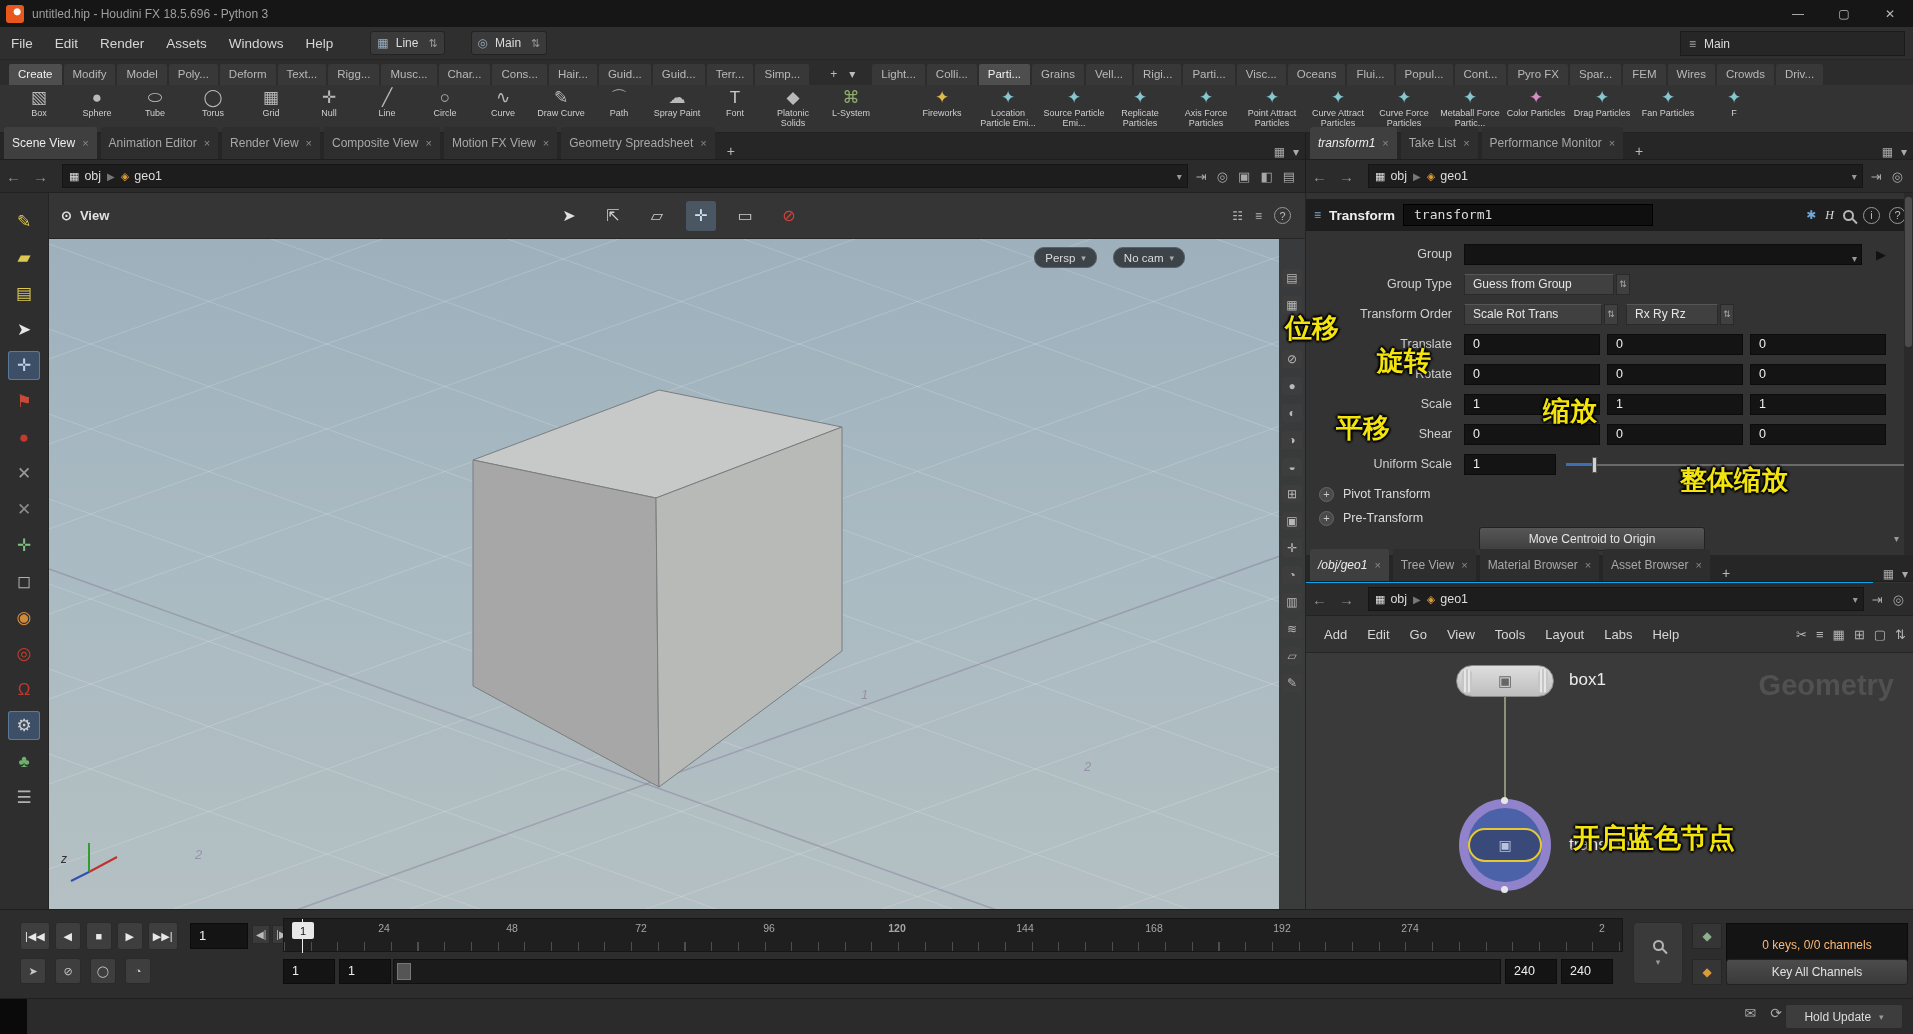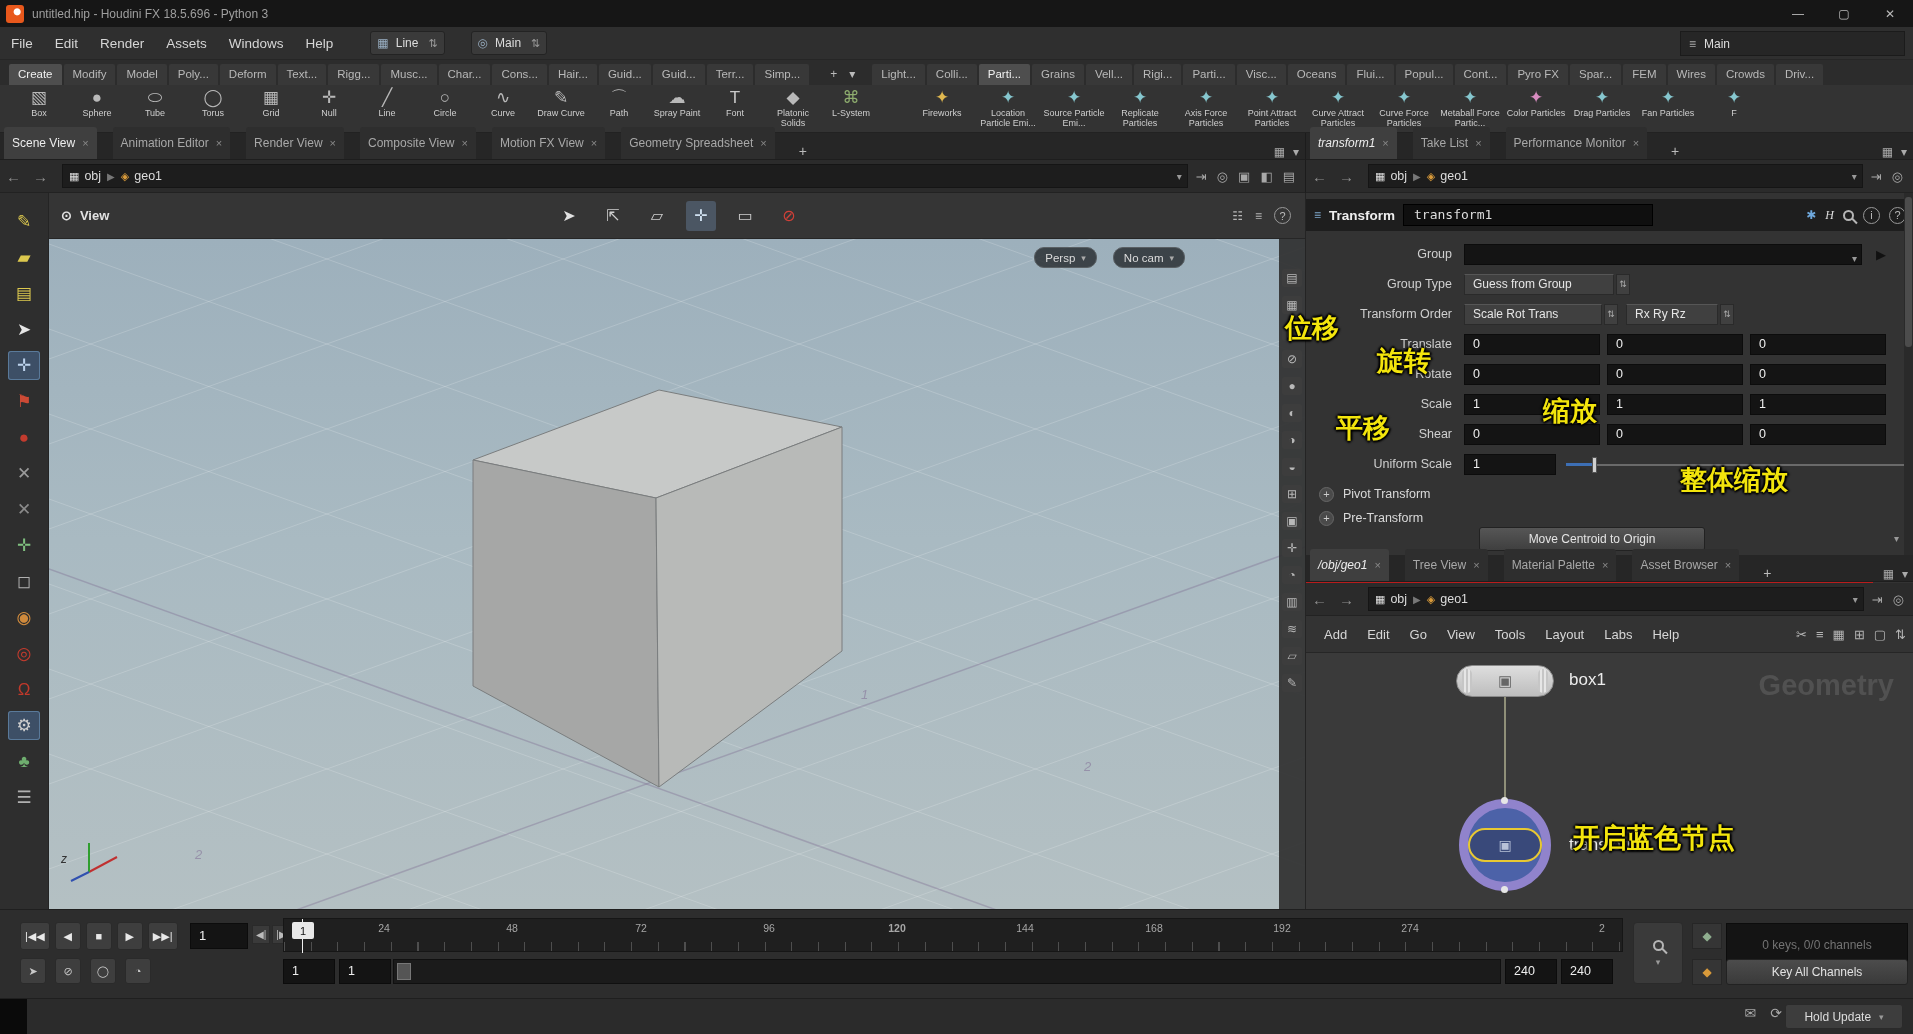--- a/index.html
+++ b/index.html
@@ -33,21 +33,21 @@
   .shelftools { left:0; top:85px; width:1913px; height:48px; background:#333; border-bottom:1px solid #222; display:flex; }
   .toolgroup { display:flex; }
   .toolgroup.right { position:absolute; left:909px; top:0; width:1004px; overflow:hidden; }
   .tool { width:66px; padding-top:3px; text-align:center; }
   .toolgroup.left .tool { width:58px; }
   .ticon { font-size:17px; line-height:20px; height:20px; color:#b5b5b5; }
   .tlabel { font-size:9px; line-height:10px; color:#cfcfcf; white-space:normal; }
 
   
   .panetabs { height:27px; background:#262626; display:flex; align-items:flex-end; border-bottom:1px solid #1e1e1e; }
-  .ptab { height:23px; display:flex; align-items:center; padding:16px 8px; color:#a8a8a8; font-size:12px; background:#2e2e2e; margin-right:16px; border-radius:3px 3px 0 0; white-space:nowrap; }
+  .ptab { height:23px; display:flex; align-items:center; padding:16px 8px; color:#a8a8a8; font-size:12px; background:#2e2e2e; margin-right:4px; border-radius:3px 3px 0 0; white-space:nowrap; }
   .ptab.active { background:#3f3f3f; color:#ededed; }
   .ptab.italic span:first-child { font-style:italic; }
   .ptab .x { margin-left:7px; color:#8a8a8a; font-size:11px; }
   .ptab-plus { padding:0 8px; color:#bbb; font-size:14px; }
   .ptab-end { margin-left:auto; display:flex; align-items:center; padding-right:6px; color:#aaa; gap:8px; }
 
   
   .pathbar { height:33px; background:#2b2b2b; display:flex; align-items:center; border-bottom:1px solid #222; }
   .nav-arrow { color:#8f8f8f; font-size:15px; padding:0 6px; }
   .pathfield { height:24px; background:#1d1d1d; border:1px solid #151515; display:flex; align-items:center; flex:1; margin:0 8px; position:relative; }
@@ -103,21 +103,21 @@
   .slider .bluetrack { position:absolute; left:0; width:28px; top:9px; height:3px; background:#3d6fb5; }
   .slider .handle { position:absolute; left:26px; top:3px; width:5px; height:16px; background:#d0d0d0; border:1px solid #555; }
   .foldrow { color:#dadada; font-size:12.5px; display:flex; align-items:center; gap:9px; padding-left:13px; }
   .pluscirc { width:15px; height:15px; border-radius:50%; background:#4a4a4a; border:1px solid #666; color:#ccc; font-size:11px; line-height:13px; text-align:center; }
   .centroid-btn { position:absolute; left:173px; width:226px; height:24px; background:linear-gradient(#565656,#3f3f3f); border:1px solid #222; border-radius:3px; color:#e4e4e4; font-size:12px; display:flex; align-items:center; justify-content:center; }
   .pscroll { position:absolute; right:0; top:0; width:9px; height:362px; background:#2a2a2a; }
   .pscroll .thumb { position:absolute; left:1px; top:4px; width:7px; height:150px; background:#4c4c4c; border-radius:3px; }
   .scrollmore { position:absolute; right:14px; color:#999; font-size:10px; }
 
   
-  .netpane { left:1305px; top:555px; width:568px; height:354px; background:#b91c1c; border-left:1px solid #242424; }
+  .netpane { left:1305px; top:555px; width:568px; height:354px; background:#0ea5e9; border-left:1px solid #242424; }
   .netmenu { position:absolute; left:0; top:61px; width:608px; height:37px; background:#333; border-bottom:1px solid #262626; display:flex; align-items:center; padding-left:8px; }
   .netmenu .menu-item { height:37px; line-height:37px; padding:0 10px; font-size:13px; }
   .netmenu-icons { margin-left:auto; display:flex; gap:9px; padding-right:8px; color:#b5b5b5; font-size:13px; }
   .netcanvas { position:absolute; left:0; top:98px; width:608px; height:256px; background:#3a3a3a; overflow:hidden; }
   .watermark { position:absolute; right:20px; top:16px; font-size:29px; font-weight:bold; color:#515151; }
   .boxnode { position:absolute; left:150px; top:12px; width:98px; height:32px; background:linear-gradient(#dedede,#bdbdbd); border:1px solid #8a8a8a; border-radius:16px; display:flex; align-items:center; justify-content:center; }
   .boxnode .nstripe { position:absolute; top:3px; bottom:3px; width:10px; background:repeating-linear-gradient(90deg,#c6c6c6 0 2px,#e6e6e6 2px 4px); border-radius:5px; }
   .boxnode .nstripe.l { left:5px; } .boxnode .nstripe.r { right:5px; }
   .boxnode .nicon { color:#666; font-size:15px; }
   .nodelabel { position:absolute; color:#ececec; font-size:17px; }
@@ -144,21 +144,21 @@
   .marker-line { position:absolute; left:18px; top:0; width:1px; height:34px; background:#efefef; }
   .trow2-icons { position:absolute; left:20px; top:48px; display:flex; gap:9px; }
   .trow2-icons .tbtn { height:26px; color:#c8c8c8; }
   .rangefield { position:absolute; top:49px; width:52px; height:25px; background:#141414; border:1px solid #0c0c0c; color:#eee; font-size:12.5px; line-height:23px; padding-left:8px; }
   .rangeslider { position:absolute; left:393px; top:49px; width:1108px; height:25px; background:#1b1b1b; border:1px solid #101010; }
   .rangeslider .rhandle { position:absolute; left:3px; top:3px; width:14px; height:17px; background:#555; border:1px solid #777; }
   .magbtn { position:absolute; left:1633px; top:12px; width:50px; height:62px; background:#3a3a3a; border:1px solid #2a2a2a; border-radius:4px; display:flex; flex-direction:column; align-items:center; justify-content:center; gap:6px; color:#999; font-size:9px; }
   .mag { width:11px; height:11px; border:2px solid #b5b5b5; border-radius:50%; position:relative; }
   .mag::after { content:''; position:absolute; width:7px; height:2px; background:#b5b5b5; right:-6px; bottom:-3px; transform:rotate(45deg); }
   .keyicon { position:absolute; left:1692px; width:30px; height:26px; background:#353535; border:1px solid #262626; display:flex; align-items:center; justify-content:center; font-size:12px; }
-  .keysfield { position:absolute; left:1726px; top:13px; width:182px; height:44px; background:#141414; border:1px solid #0c0c0c; color:#737373; font-size:12px; display:flex; align-items:center; justify-content:center;text-align:center; }
+  .keysfield { position:absolute; left:1726px; top:13px; width:182px; height:44px; background:#141414; border:1px solid #0c0c0c; color:#fdba74; font-size:12px; display:flex; align-items:center; justify-content:center;text-align:center; }
   .keyallbtn { position:absolute; left:1726px; top:49px; width:182px; height:26px; background:linear-gradient(#4c4c4c,#3a3a3a); border:1px solid #222; border-radius:3px; color:#e2e2e2; font-size:12px; display:flex; align-items:center; justify-content:center; }
 
   
   .statusbar { left:0; top:998px; width:1913px; height:36px; background:#2b2b2b; border-top:1px solid #1f1f1f; }
   .blackbox { position:absolute; left:0; top:0; width:27px; height:36px; background:#0a0a0a; }
   .sb-icons { position:absolute; right:131px; top:6px; display:flex; gap:14px; color:#a8a8a8; font-size:14px; }
   .autoupdate { position:absolute; right:10px; top:5px; width:118px; height:25px; background:#3d3d3d; border:1px solid #2a2a2a; border-radius:3px; color:#ddd; font-size:12px; display:flex; align-items:center; justify-content:center; gap:8px; }
   .autoupdate .chev { font-size:9px; color:#999; }
 </style>
 </head>
@@ -795,21 +795,21 @@
             <span>/obj/geo1</span>
             <span class="x">×</span>
           </div>
 
           <div class="ptab">
             <span>Tree View</span>
             <span class="x">×</span>
           </div>
 
           <div class="ptab">
-            <span>Material Palette</span>
+            <span>Material Browser</span>
             <span class="x">×</span>
           </div>
 
           <div class="ptab">
             <span>Asset Browser</span>
             <span class="x">×</span>
           </div>
         </div>
       <span class="ptab-plus">+</span>
       <div class="ptab-end">

